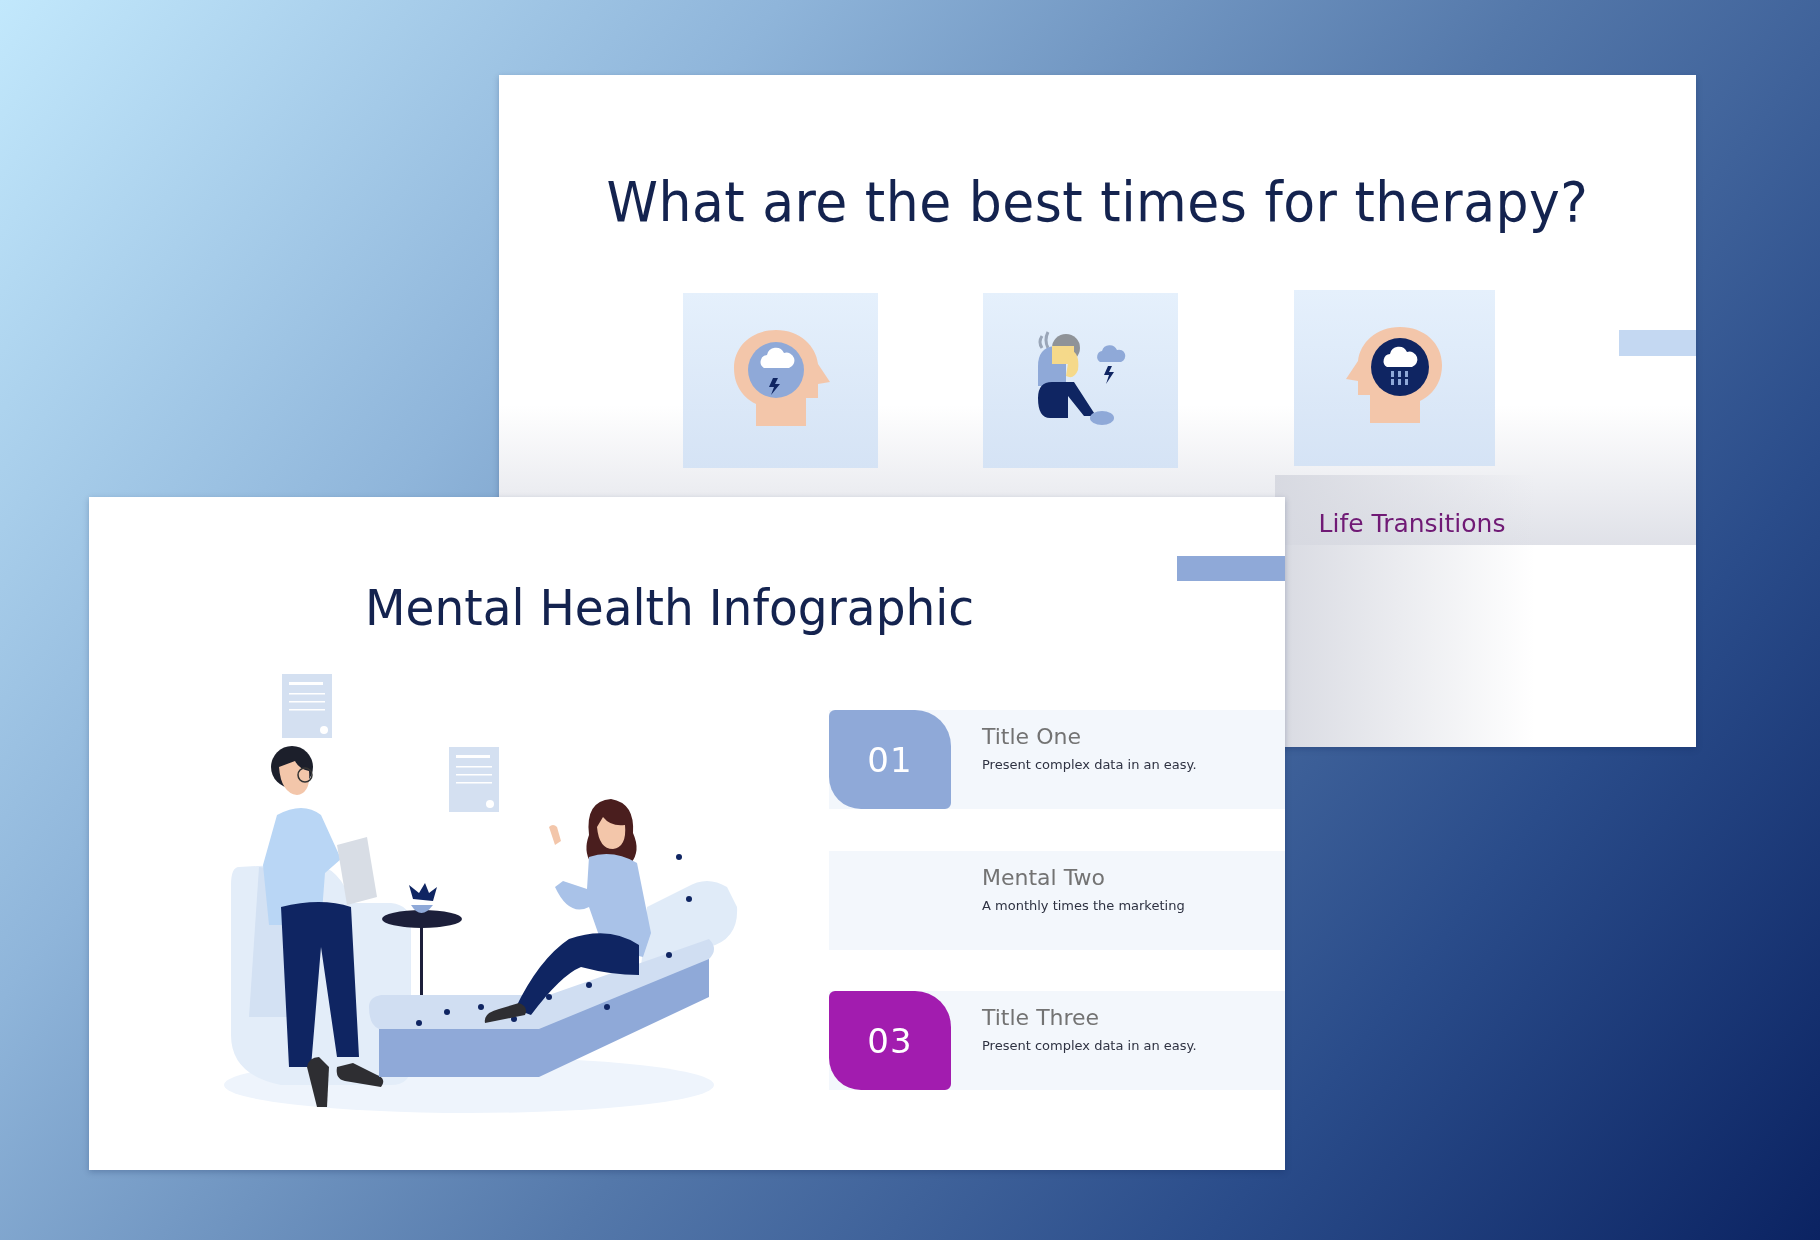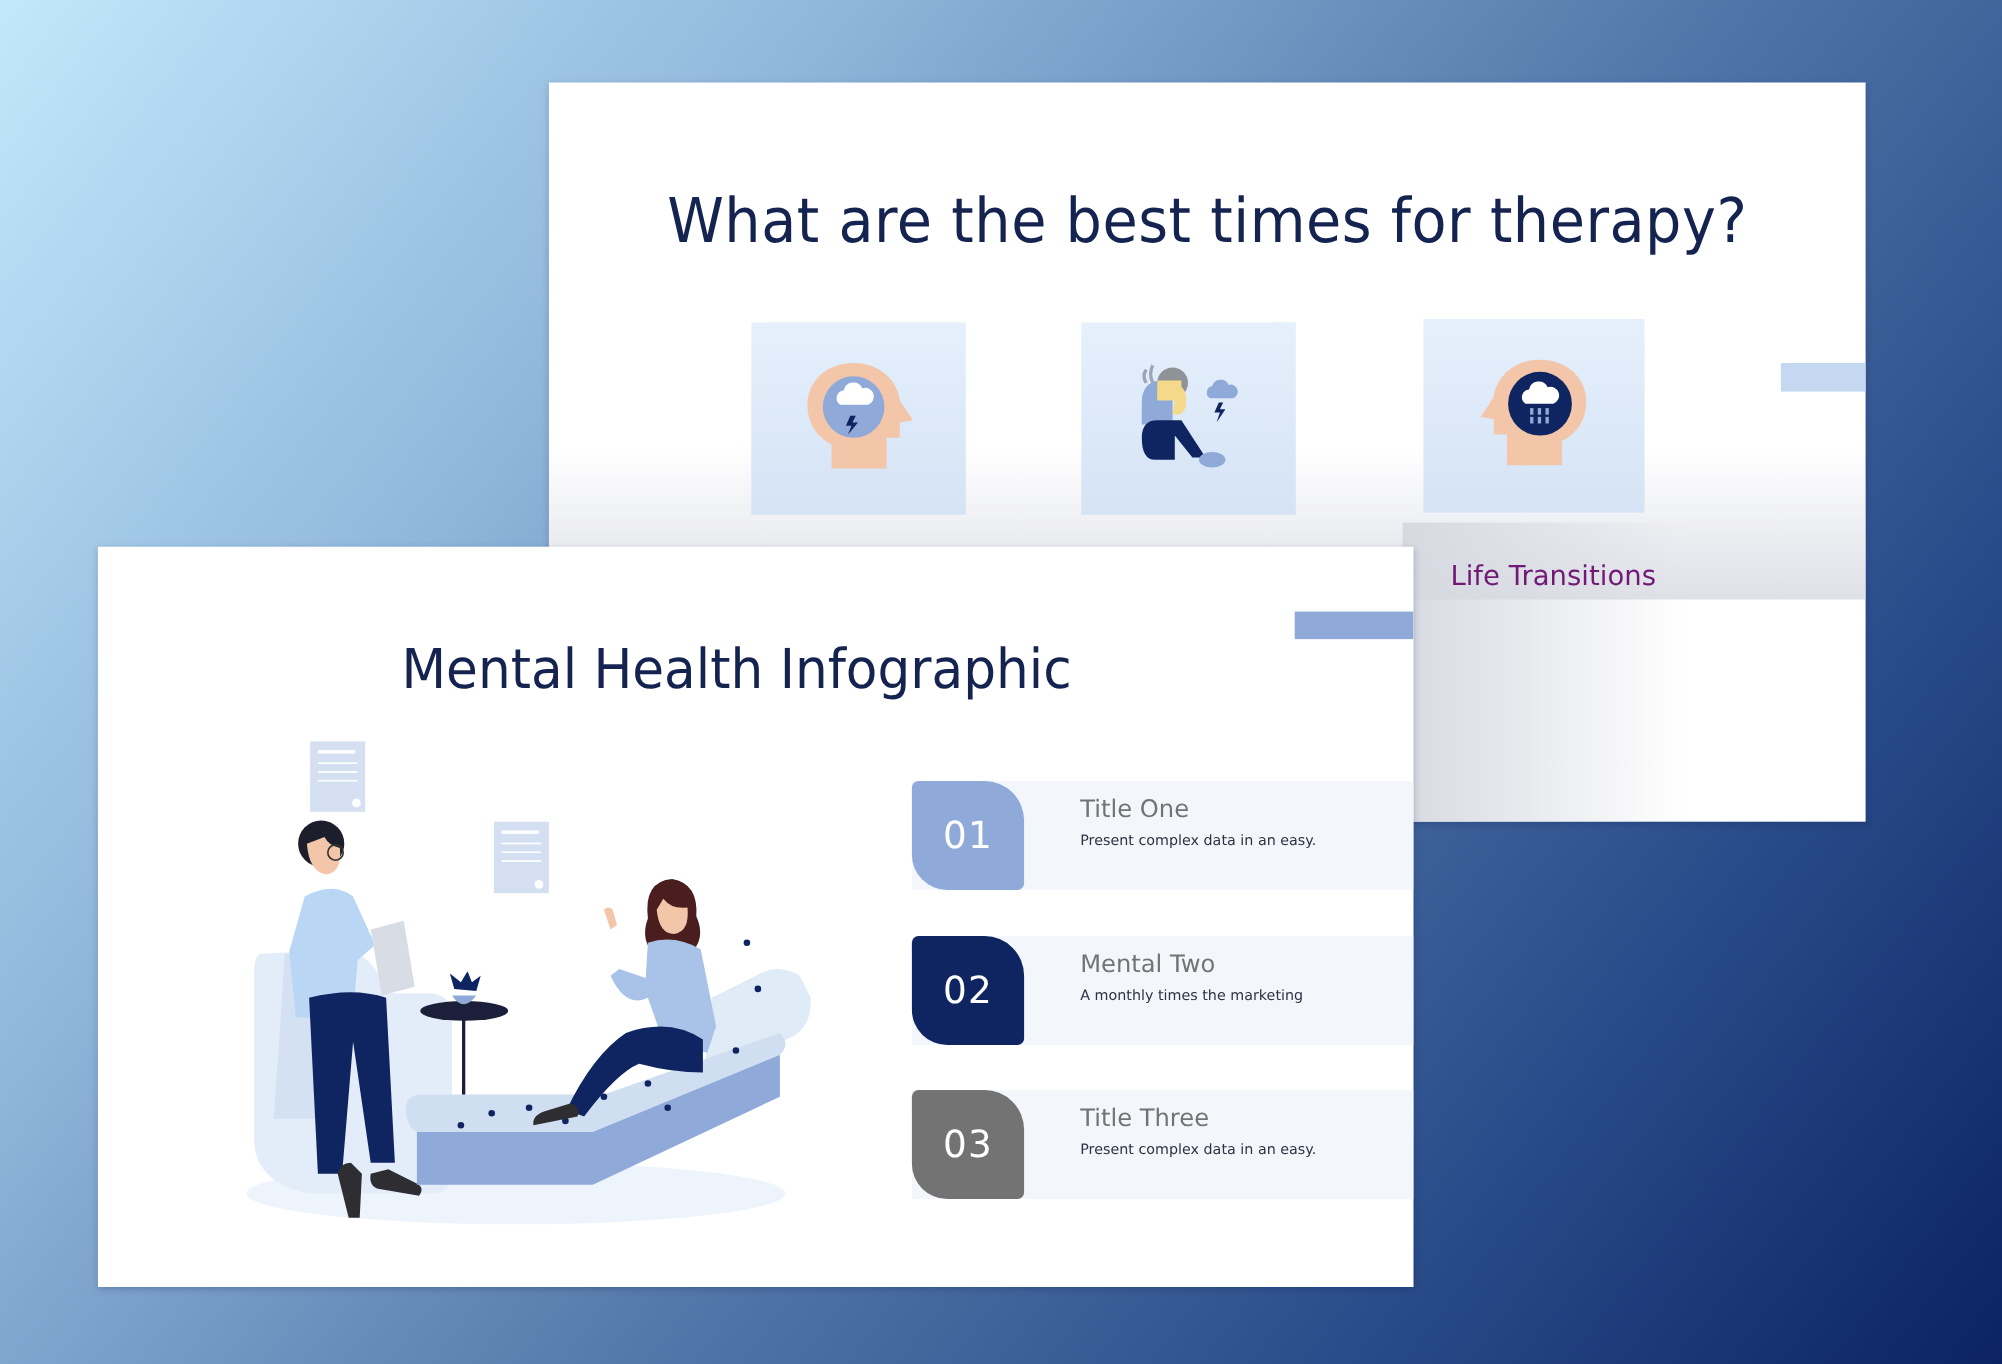--- a/index.html
+++ b/index.html
@@ -46,21 +46,21 @@
   .front-title {
     position: absolute; left: 276px; top: 82px;
     font-size: 50px; color: #14234f; font-family: "DejaVu Sans", sans-serif;
     transform-origin: left center; transform: scaleX(0.94); white-space: nowrap;
   }
   .front-accent { position: absolute; left: 1088px; top: 59px; width: 108px; height: 25px; background: #8fa9d8; }
   .illustration { position: absolute; left: 80px; top: 170px; width: 600px; height: 470px; }
 
   .list-item { position: absolute; left: 740px; width: 456px; height: 99px; background: #f3f7fc; }
   .num-box {
-    position: absolute; left: 0; top: 0; width: 102px; height: 99px;
+    position: absolute; left: 0; top: 0; width: 122px; height: 99px;
     border-radius: 6px 36px 6px 32px;
     display: flex; align-items: center; justify-content: center;
     color: #ffffff; font-size: 34px; font-family: "DejaVu Sans", sans-serif; font-weight: normal;
     letter-spacing: 1px;
   }
   .item-title { position: absolute; left: 153px; top: 14px; font-size: 22px; color: #737373; font-family: "DejaVu Sans", sans-serif; }
   .item-desc { position: absolute; left: 153px; top: 45px; font-size: 13px; line-height: 20px; color: #2e3242; font-family: "DejaVu Sans", sans-serif; width: 220px; }
 </style>
 </head>
 <body>
@@ -180,22 +180,21 @@
     <path d="M470 278 q-30 -20 -70 -6 q-30 20 -54 70 l16 6 q30 -40 50 -48 q30 8 58 8 Z" fill="#0f2562"></path>
     <path d="M330 342 q-16 4 -14 14 l40 -8 q4 -8 -6 -12 Z" fill="#2e2e32"></path>
   </svg>
 
   <div class="list-item" style="top:213px;">
     <div class="num-box" style="background:#8fa9d8;">01</div>
     <div class="item-title">Title One</div>
     <div class="item-desc">Present complex data in an easy.</div>
   </div>
   <div class="list-item" style="top:354px;">
-    <div class="num-box" style="background:#0f2562;">02</div>
     <div class="item-title">Mental Two</div>
     <div class="item-desc">A monthly  times the marketing</div>
   </div>
   <div class="list-item" style="top:494px;">
-    <div class="num-box" style="background:#737373;">03</div>
+    <div class="num-box" style="background:#a21caf;">03</div>
     <div class="item-title">Title Three</div>
     <div class="item-desc">Present complex data in an easy.</div>
   </div>
 </div>
 
 </body></html>

